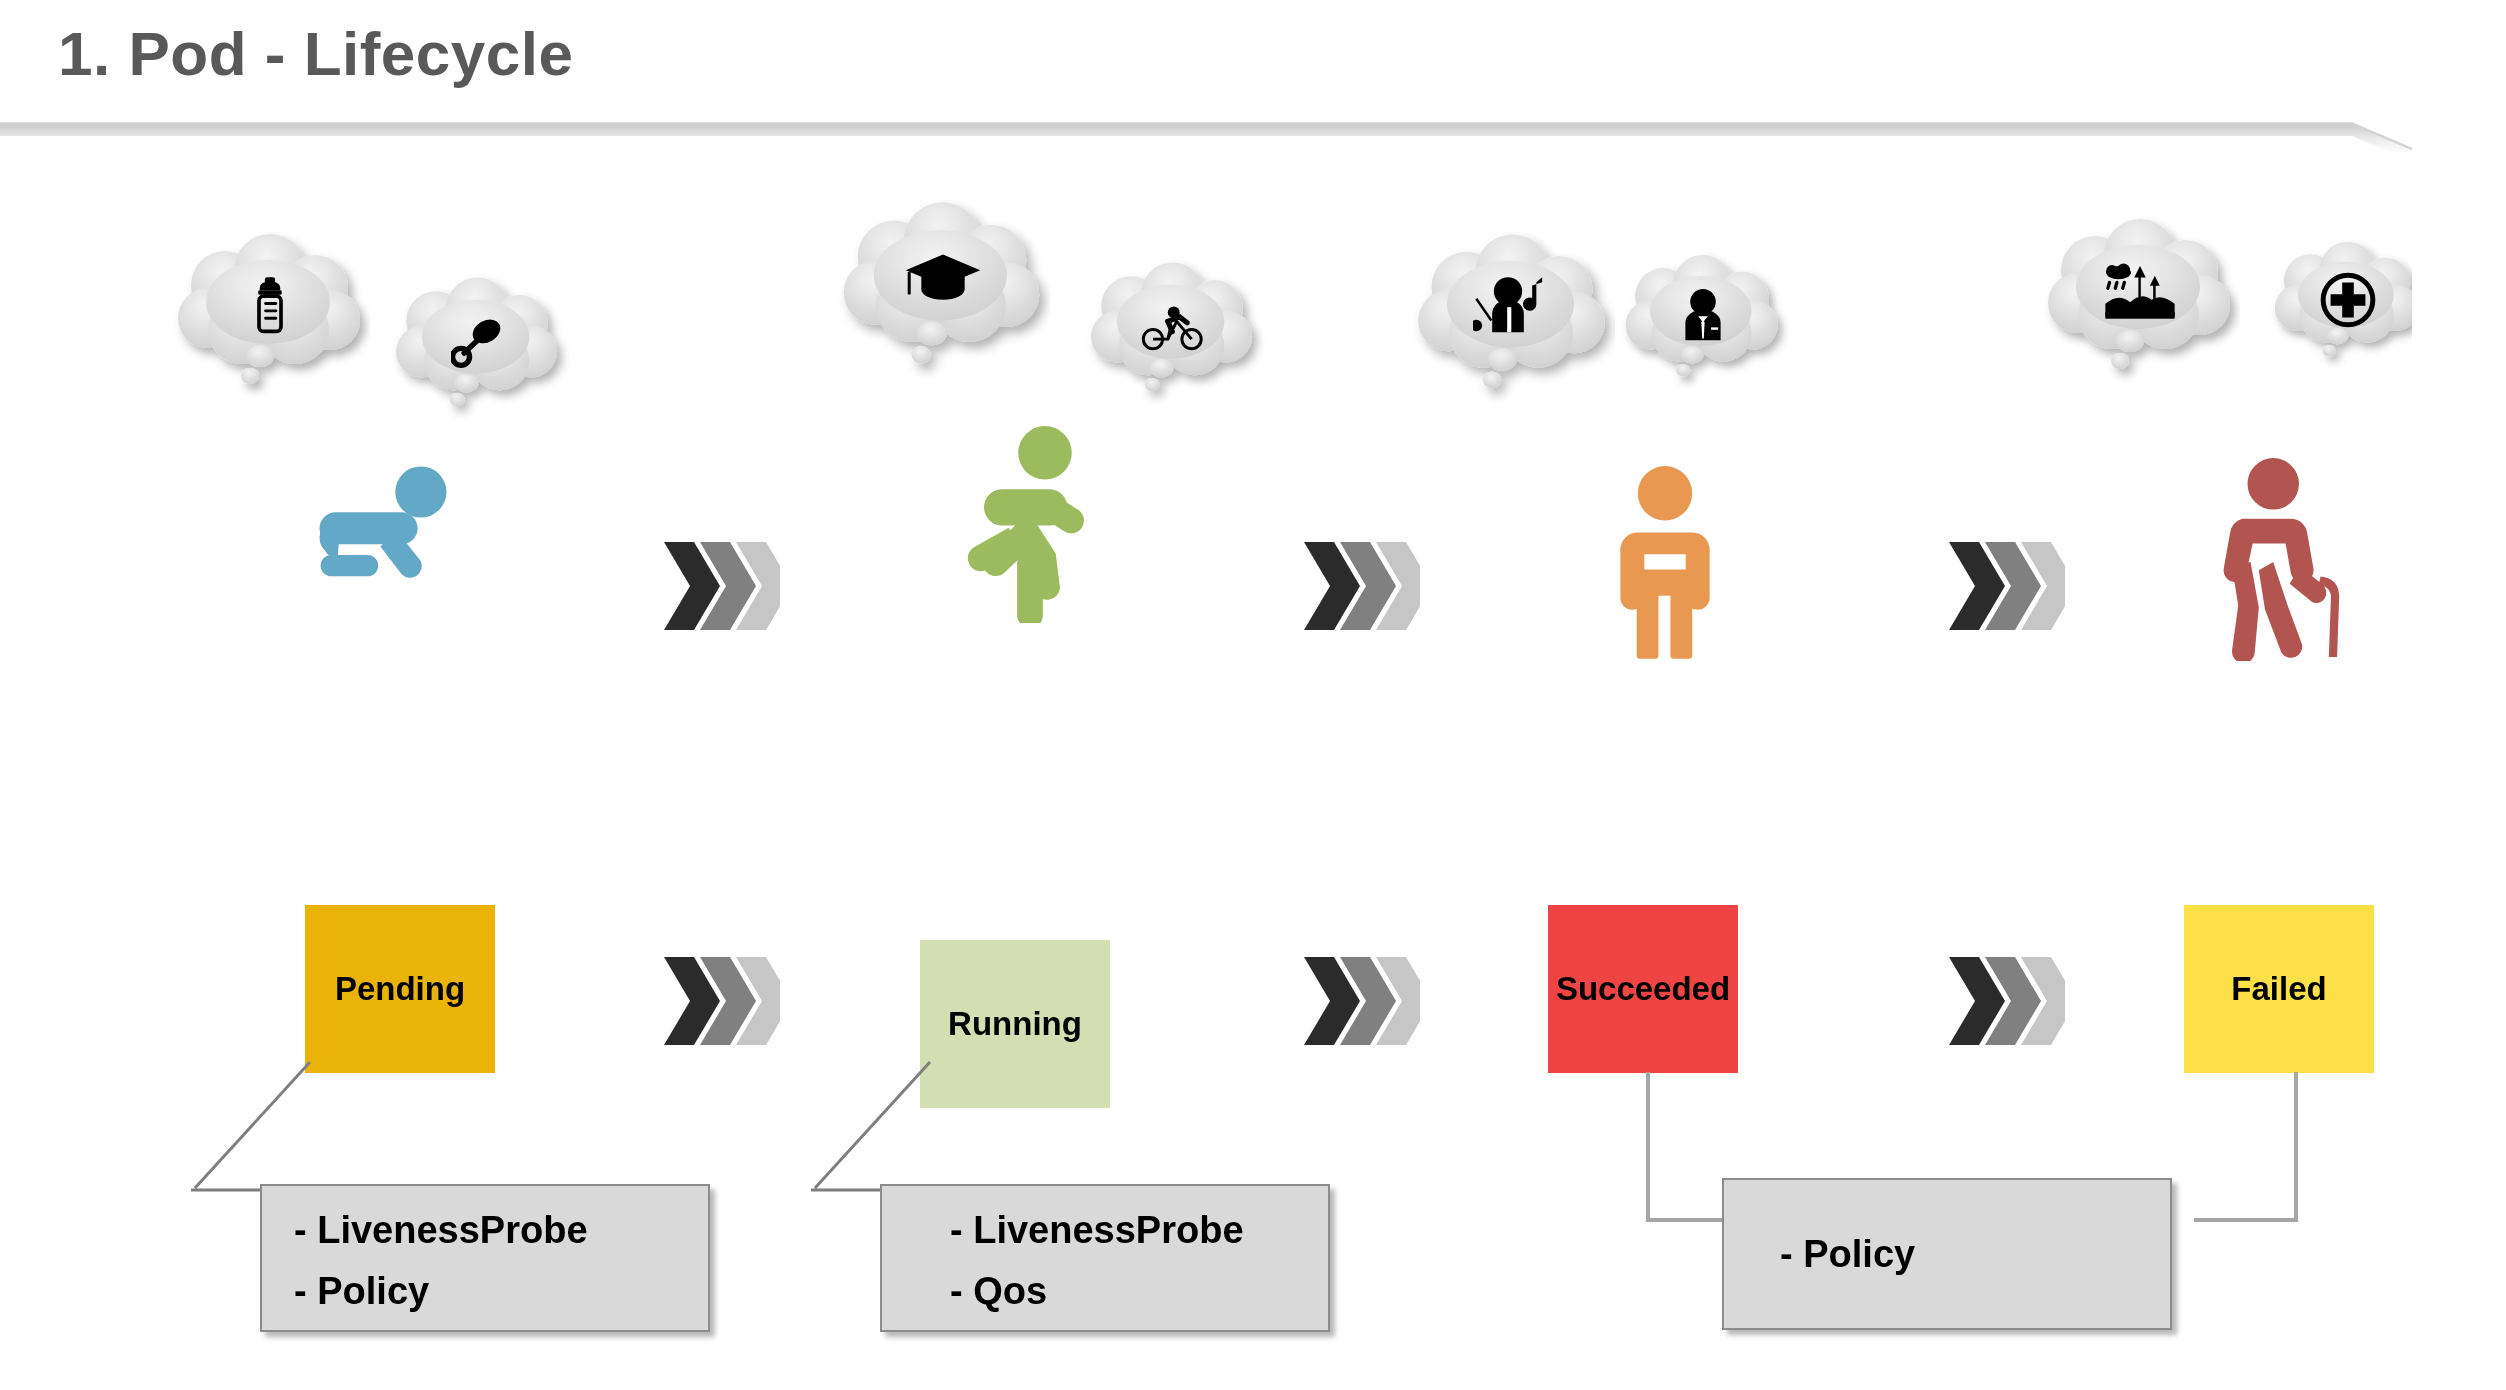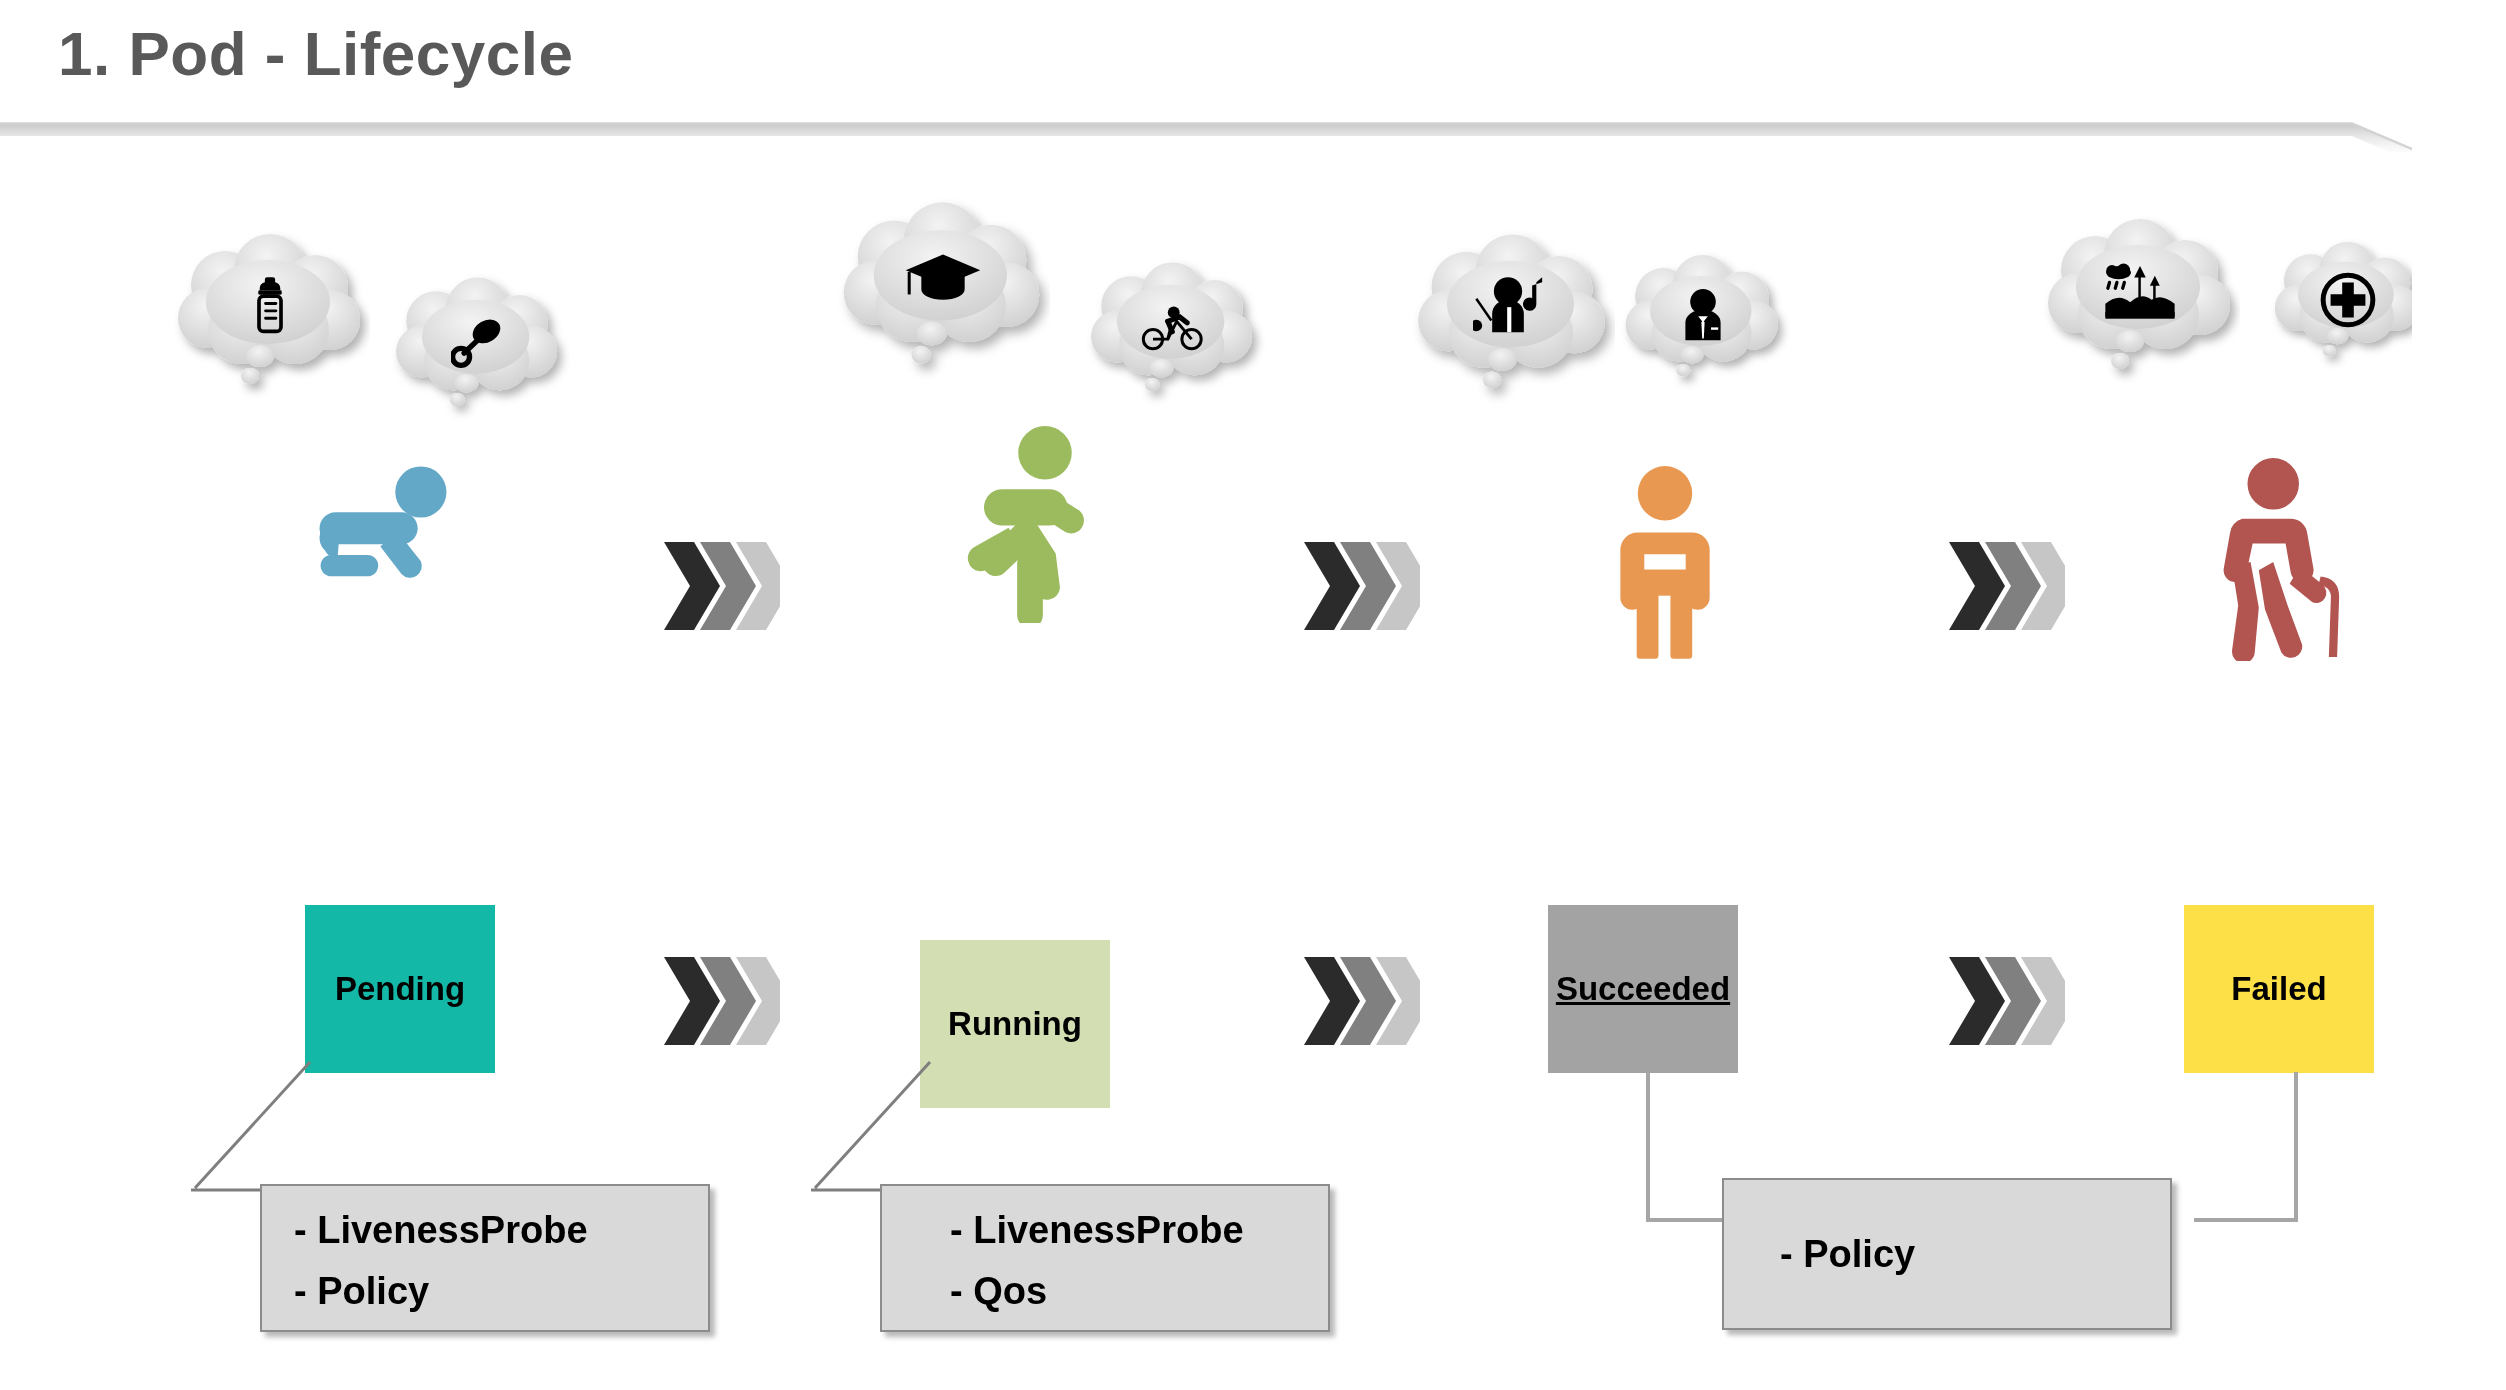--- a/index.html
+++ b/index.html
@@ -431,21 +431,21 @@
           <path d="M36,62 h48 a16,16 0 0 1 15,14 l6,34 a11,11 0 0 1 -22,4 l-5,-28 h-32 l-6,28 a11,11 0 0 1 -22,-4 l6,-34 a16,16 0 0 1 12,-14 z"></path>
           <path d="M44,104 l8,44 l-4,44 a11,11 0 0 1 -22,-2 l6,-44 l-6,-38 z"></path>
           <path d="M66,104 l14,42 l14,38 a11,11 0 0 1 -20,8 l-16,-42 l-6,-38 z"></path>
           <path d="M92,108 l22,18 a10,10 0 0 1 -10,17 l-22,-18 z"></path>
           <path d="M112,118 q18,2 18,20 l-2,58 h-8 l2,-58 q0,-10 -12,-12 z"></path>
         </g>
       </svg>
     </div>
   </div>
 
-  <div class="state-box" style="left:305px; top:905px; background:#14b8a6;">
+  <div class="state-box" style="left:305px; top:905px; background:#eab308;">
     <span class="state-label">Pending</span>
   </div>
 
   <div class="chevrons" style="left:660px; top:955px;">
     <svg viewBox="0 0 120 92" width="120" height="92">
       <path d="M4,2 L34,2 L60,46 L34,90 L4,90 L30,46 Z" fill="#2b2b2b"></path>
       <path d="M40,2 L70,2 L96,46 L70,90 L40,90 L66,46 Z" fill="#808080"></path>
       <path d="M76,2 L106,2 L132,46 L106,90 L76,90 L102,46 Z" fill="#c6c6c6"></path>
     </svg>
   </div>
@@ -455,21 +455,21 @@
   </div>
 
   <div class="chevrons" style="left:1300px; top:955px;">
     <svg viewBox="0 0 120 92" width="120" height="92">
       <path d="M4,2 L34,2 L60,46 L34,90 L4,90 L30,46 Z" fill="#2b2b2b"></path>
       <path d="M40,2 L70,2 L96,46 L70,90 L40,90 L66,46 Z" fill="#808080"></path>
       <path d="M76,2 L106,2 L132,46 L106,90 L76,90 L102,46 Z" fill="#c6c6c6"></path>
     </svg>
   </div>
 
-  <div class="state-box" style="left:1548px; top:905px; background:#a3a3a3;text-decoration:underline;">
+  <div class="state-box" style="left:1548px; top:905px; background:#ef4444;">
     <span class="state-label">Succeeded</span>
   </div>
 
   <div class="chevrons" style="left:1945px; top:955px;">
     <svg viewBox="0 0 120 92" width="120" height="92">
       <path d="M4,2 L34,2 L60,46 L34,90 L4,90 L30,46 Z" fill="#2b2b2b"></path>
       <path d="M40,2 L70,2 L96,46 L70,90 L40,90 L66,46 Z" fill="#808080"></path>
       <path d="M76,2 L106,2 L132,46 L106,90 L76,90 L102,46 Z" fill="#c6c6c6"></path>
     </svg>
   </div>

